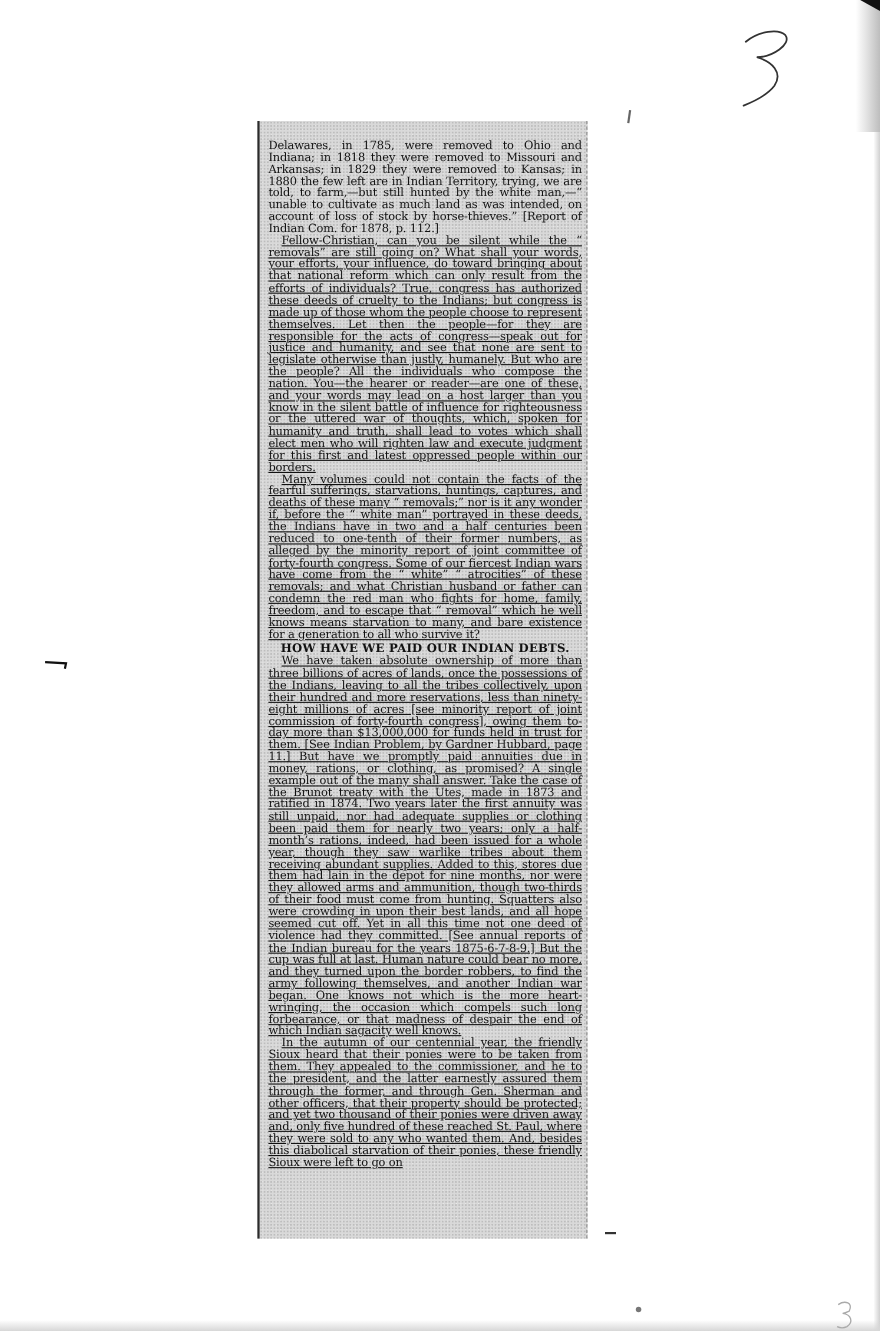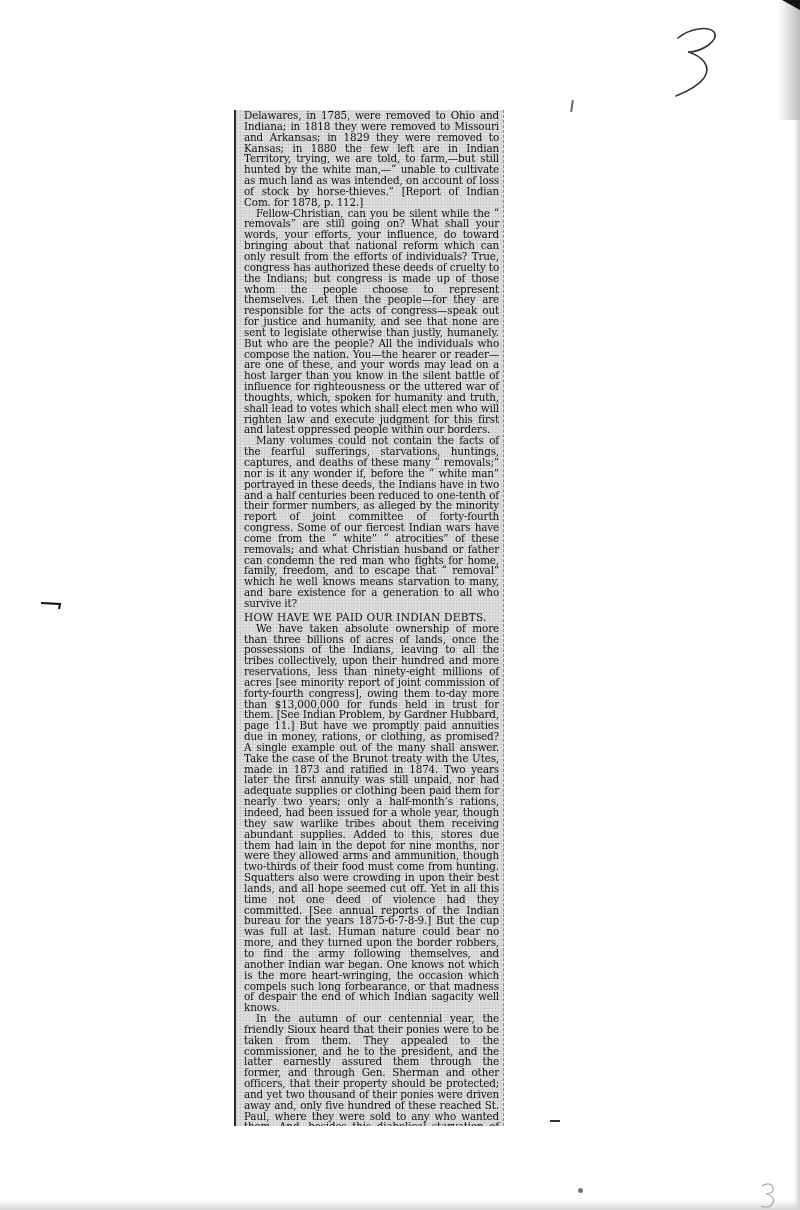--- a/index.html
+++ b/index.html
@@ -90,47 +90,47 @@
       top: 1188px;
       width: 5px;
       height: 5px;
       border-radius: 50%;
       background: #777;
     }
     .clipping {
       position: absolute;
       left: 234px;
       top: 110px;
-      width: 270px;
+      width: 300px;
       height: 1016px;
       box-sizing: border-box;
-      padding: 0 4px 0 8px;
+      padding: 17px 4px 0 8px;
       border-left: 2px solid #2b2b2b;
       border-right: 1px dashed #888;
       background-color: #d9d9d9;
       background-image:
         radial-gradient(#bdbdbd 0.6px, transparent 0.8px),
         radial-gradient(#ececec 0.6px, transparent 0.8px);
       background-size: 3px 3px, 4px 4px;
       background-position: 0 0, 1px 2px;
       overflow: hidden;
     }
     .clipping p, .clipping h2 {
       margin: 0;
       font-family: "DejaVu Serif", serif;
       color: #111;
       font-size: 10.4px;
       line-height: 10.85px;
       text-align: justify;
       letter-spacing: -0.15px;
     }
-    .clipping p.indent { text-indent: 12px; }
+    .clipping p.indent { text-indent: 12px; text-decoration: underline; }
     .clipping h2 {
-      font-weight: normal;
-      text-align: left;
+      font-weight: bold;
+      text-align: center;
       font-size: 10.6px;
       letter-spacing: 0.2px;
       margin-top: 3px;
       margin-bottom: 0;
     }
   </style>
 </head>
 <body>
 
 <div class="corner-shadow-tr"></div>

